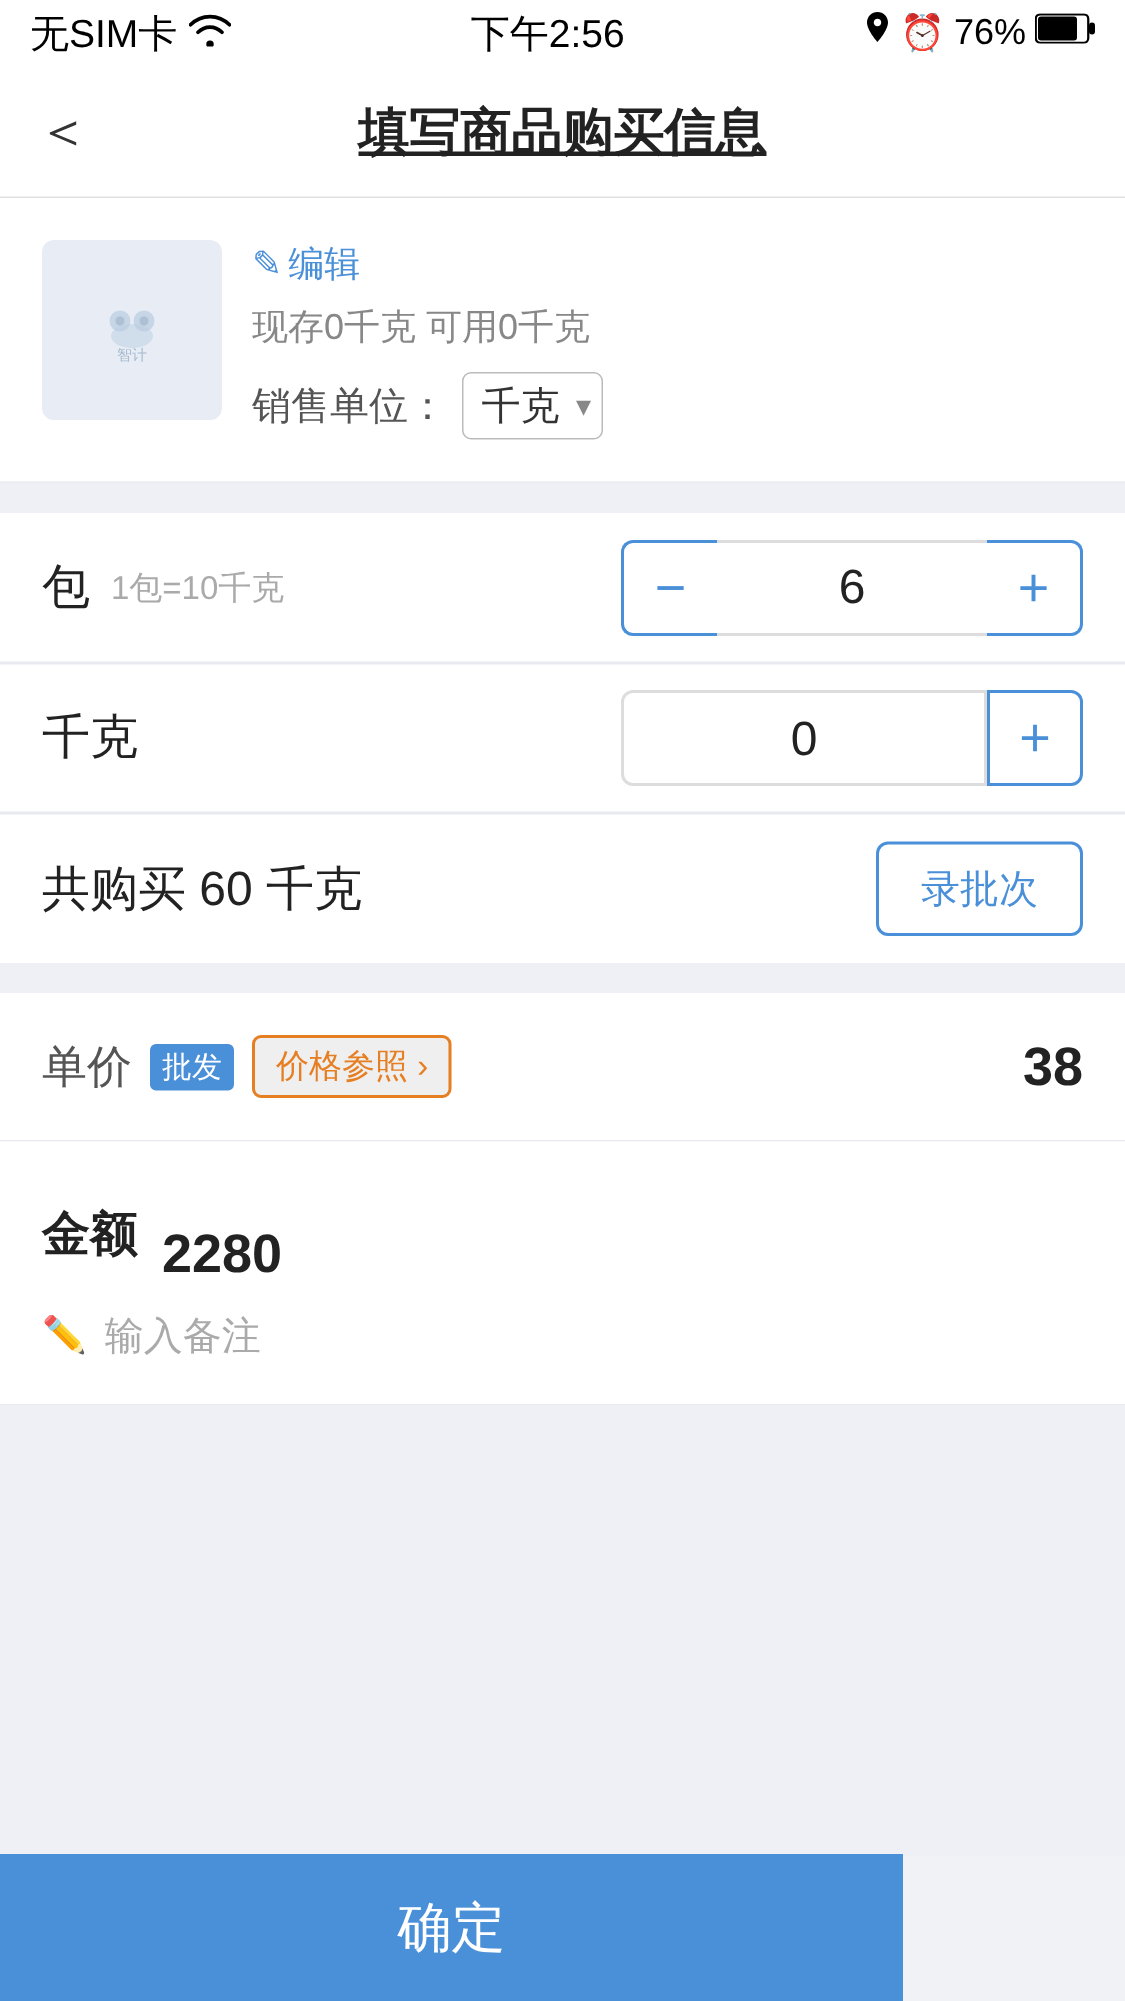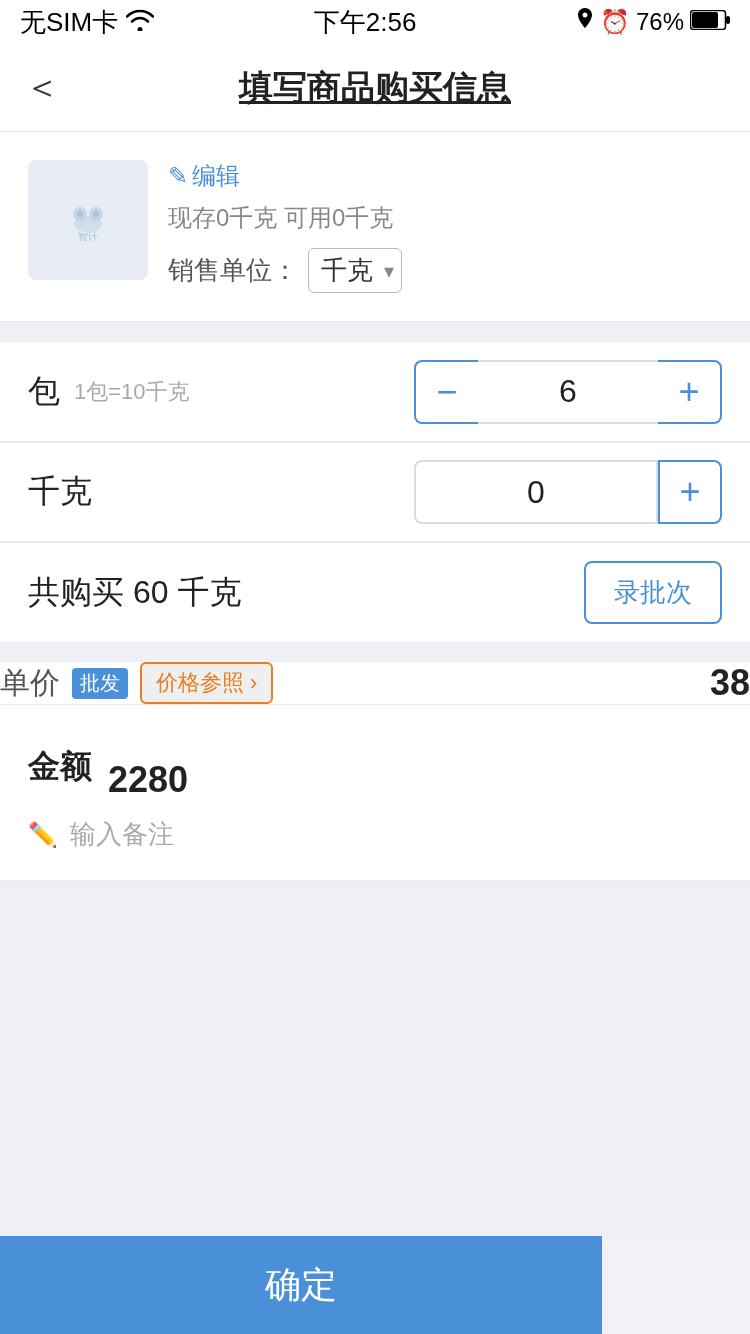--- a/index.html
+++ b/index.html
@@ -256,20 +256,21 @@
       color: #4a90d9;
       font-size: 26px;
       background: #fff;
       cursor: pointer;
     }
 
     
     .price-section {
       background: #fff;
       margin-top: 0;
+      padding: 28px;
       display: flex;
       align-items: center;
       justify-content: space-between;
       border-bottom: 1px solid #e8eaf0;
     }
     .price-left {
       display: flex;
       align-items: center;
       gap: 12px;
     }

